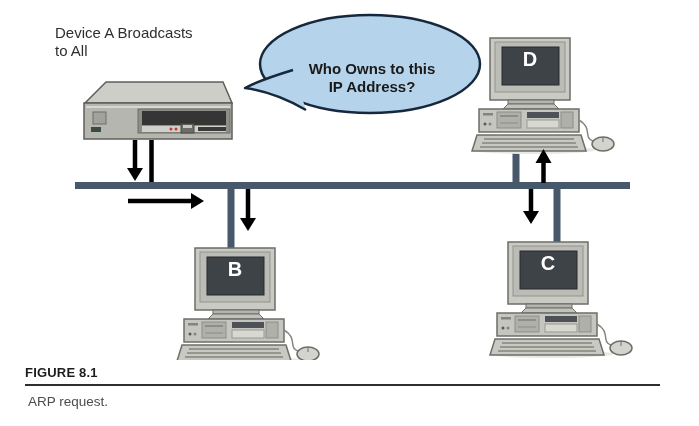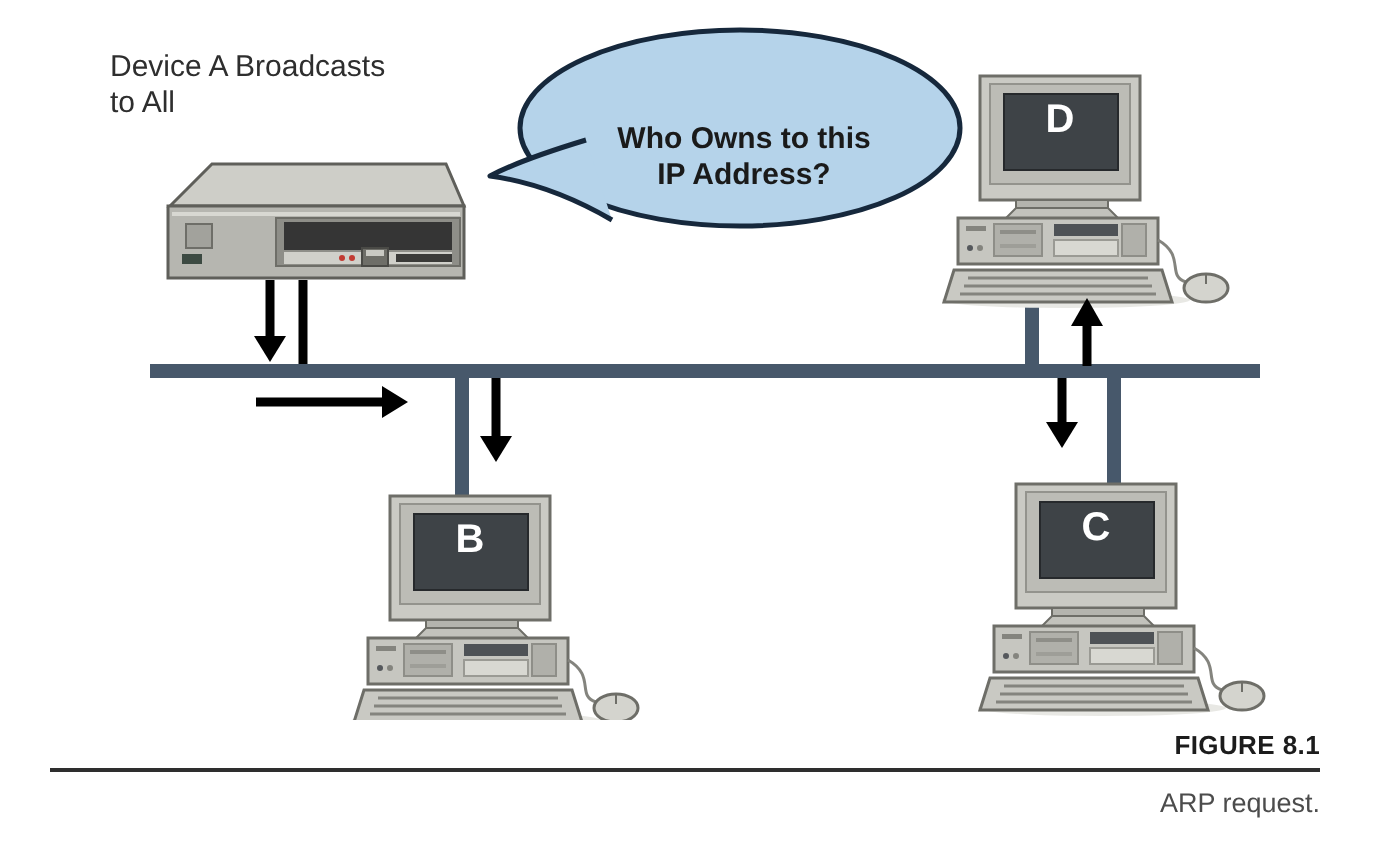--- a/index.html
+++ b/index.html
@@ -27,24 +27,24 @@
   .bubble-tailfill{fill:var(--bubble-fill,#b5d3ea);stroke:none;}
   .bubble-tailedge{fill:none;stroke:var(--bubble-border,#16283c);stroke-width:2.5;stroke-linejoin:round;}
   .bubble-text{font:bold 15px "Liberation Sans",sans-serif;fill:#1a1a1a;text-anchor:middle;}
   .annotation-text{font:15px "Liberation Sans",sans-serif;fill:#2e2e2e;}
   .screen{fill:var(--screen,#3e4347);stroke:#26292c;stroke-width:1;}
   .screen-letter{font:bold 20px "Liberation Sans",sans-serif;fill:#ffffff;text-anchor:middle;}
 
   
   .caption{padding:5px 39px 0 25px;}
   .caption .figure-number{
-    margin:0;font-size:13px;font-weight:bold;color:#1c1c1c;letter-spacing:0.2px;text-align:right;
+    margin:0;font-size:13px;font-weight:bold;color:#1c1c1c;letter-spacing:0.2px;
   }
   .caption .rule{border:none;border-top:2px solid #2e2e2e;margin:4px 0 0 0;}
-  .caption .figure-title{margin:8px 0 0 3px;font-size:13.5px;color:#4c4c4c;text-align:right;}
+  .caption .figure-title{margin:8px 0 0 3px;font-size:13.5px;color:#4c4c4c;}
 </style>
 </head>
 <body>
 
 <div class="figure-area">
   <svg width="699" height="360" viewBox="0 0 699 360">
 
     <defs>
 
       <g id="pc">

